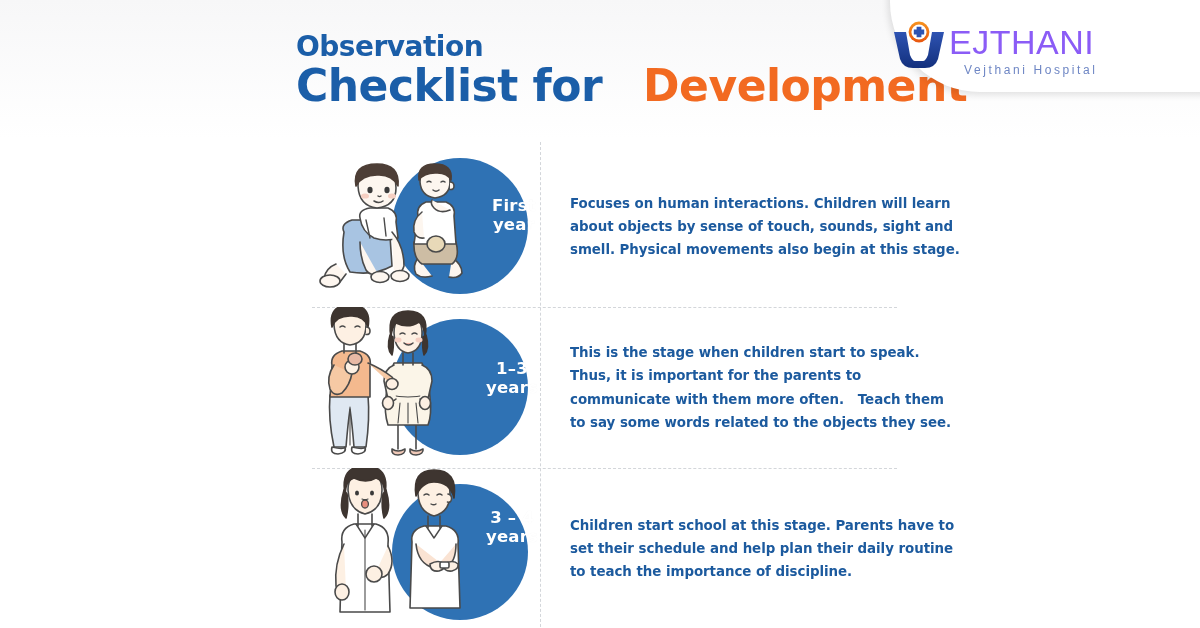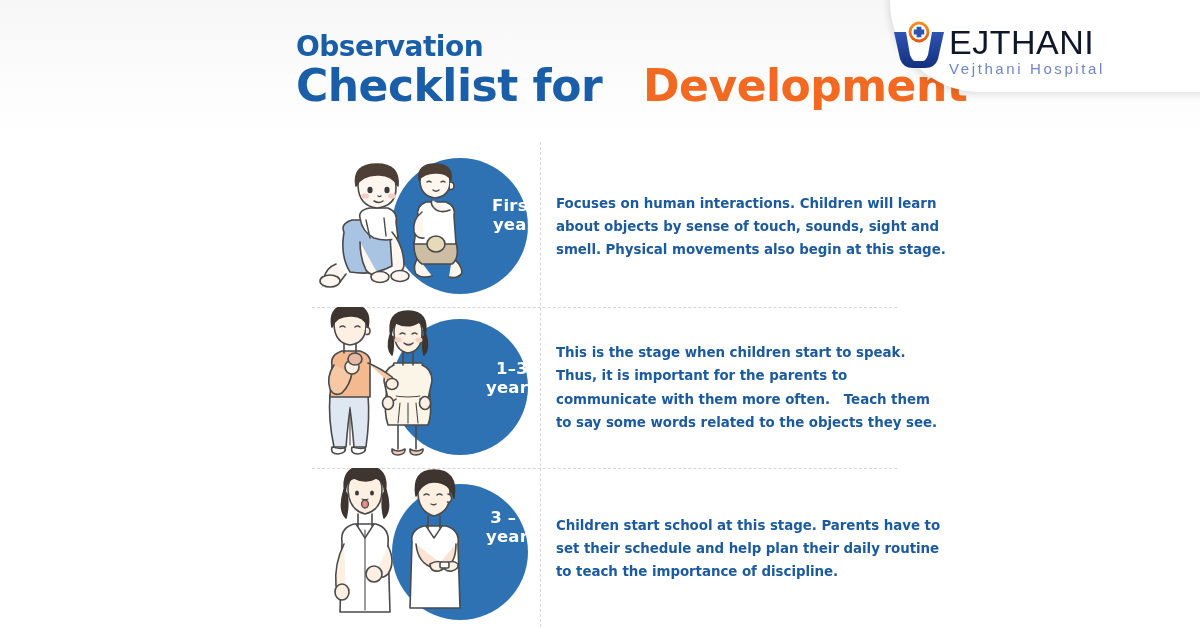--- a/index.html
+++ b/index.html
@@ -69,31 +69,31 @@
 
   .logo-text-wrap {
     position: relative;
     padding-top: 5px;
   }
   .logo-word {
     font-family: "Liberation Sans", "DejaVu Sans", sans-serif;
     font-size: 34px;
     font-weight: 400;
     letter-spacing: 0.5px;
-    color: #0f172a;
+    color: #8b5cf6;
     line-height: 0.96;
   }
   .logo-sub {
     font-family: "Liberation Sans", "DejaVu Sans", sans-serif;
-    font-size: 15px;
+    font-size: 12px;
     font-weight: 400;
     letter-spacing: 2.6px;
     color: #6e86c4;
     margin-top: 1px;
-    margin-left: 0;
+    margin-left: 15px;
     white-space: nowrap;
   }
 
   
   .title-block {
     position: absolute;
     left: 296px;
     top: 33px;
     z-index: 3;
     user-select: none;
@@ -203,21 +203,21 @@
     left: 0;
     top: 0;
     width: 230px;
     height: 161px;
     z-index: 2;
   }
   .art svg { display: block; }
 
   
   .desc {
-    margin-left: 26px;
+    margin-left: 40px;
     width: 390px;
     color: #1c5a9e;
     font-family: "DejaVu Sans", "Liberation Sans", sans-serif;
     font-weight: bold;
     font-size: 13.4px;
     line-height: 1.72;
     letter-spacing: -0.05px;
     white-space: pre-wrap;
   }
 </style>

